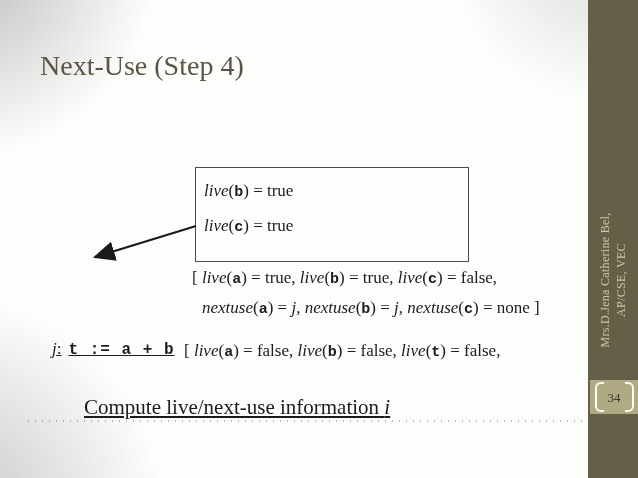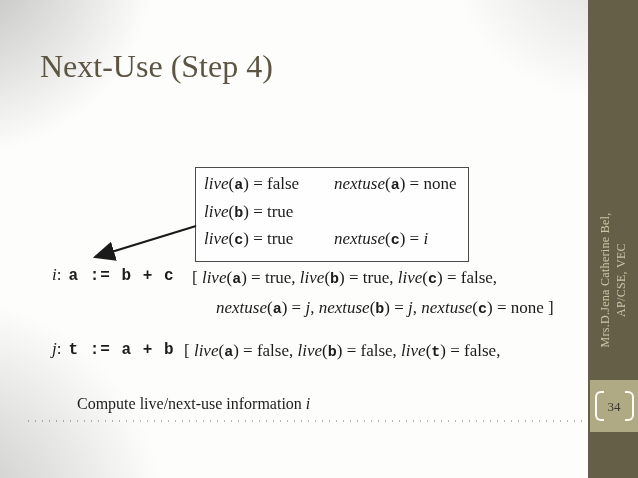--- a/index.html
+++ b/index.html
@@ -10,21 +10,21 @@
     font-family:"Liberation Serif", serif;
     color:#1c1c1c;
     background:
       radial-gradient(circle 280px at -40px -40px, #b9b9b7 0%, rgba(185,185,183,0) 70%),
       radial-gradient(circle 320px at -60px 520px, #c2c2c0 0%, rgba(194,194,192,0) 70%),
       radial-gradient(circle 200px at 600px -50px, #dcdcda 0%, rgba(220,220,216,0) 75%),
       #fdfdfc;
   }
   .title{
     position:absolute;left:40px;top:47px;
-    font-size:32px;font-weight:400;line-height:38px;
+    font-size:28px;font-weight:400;line-height:38px;
     color:var(--title-color,#5c5544);
     letter-spacing:0px;margin:0;
   }
   
   .infobox{
     position:absolute;left:195px;top:167px;width:264px;height:89px;
     border:1px solid #4b4b4b;background:rgba(255,255,255,.6);
     padding:2px 0 2px 8px;
     display:flex;flex-direction:column;justify-content:space-evenly;
     font-size:17px;
@@ -36,28 +36,28 @@
   .s-i{font-style:italic;}
   .s-r{font-style:normal;}
   .s-m{font-family:"Liberation Mono",monospace;font-weight:700;font-size:15px;}
   
   .arrow-svg{position:absolute;left:0;top:0;z-index:2;}
   
   .codeline{position:absolute;font-size:17px;z-index:3;white-space:nowrap;}
   .codeline .label{margin-right:7px;}
   .codeline .code{font-family:"Liberation Mono",monospace;font-weight:700;font-size:16px;letter-spacing:1px;}
   .stmt-i-code{left:52px;top:265px;}
-  .stmt-j-code{left:52px;top:339px;}
+  .stmt-j-code{left:52px;top:339px;text-decoration:underline;}
   .ann{position:absolute;font-size:17px;z-index:3;white-space:nowrap;}
   .ann .l{line-height:28px;}
-  .ann .l2{margin-left:24px;}
+  .ann .l2{margin-left:10px;}
   .ann-i{left:192px;top:264px;}
   .ann-j{left:184px;top:337px;}
   
-  .footer-note{position:absolute;left:77px;top:395px;font-size:16px;z-index:3;white-space:nowrap;}
+  .footer-note{position:absolute;left:84px;top:395px;font-size:21px;z-index:3;white-space:nowrap;text-decoration:underline;}
   
   .dotted{
     position:absolute;left:28px;top:420px;width:556px;height:2px;z-index:1;
     background:repeating-linear-gradient(90deg, rgba(95,92,78,.45) 0 1.5px, transparent 1.5px 7px);
     background-size:7px 1.5px;background-repeat:repeat-x;background-position:0 0;
   }
   
   .sidebar{
     position:absolute;left:588px;top:0;width:50px;height:478px;
     background:var(--sidebar-bg,#665f48);z-index:1;
@@ -65,21 +65,21 @@
   .credit{
     position:absolute;left:529px;top:264px;width:170px;height:32px;
     transform:rotate(-90deg);
     text-align:center;
     font-size:12px;line-height:15.5px;
     color:var(--credit-color,#cbc5a4);
     letter-spacing:.3px;z-index:2;
   }
   .credit div{white-space:nowrap;}
   .page-badge{
-    position:absolute;left:590px;top:380px;width:48px;height:52px;
+    position:absolute;left:590px;top:380px;width:48px;height:34px;
     background:var(--badge-bg,#b0aa84);z-index:2;
     display:flex;align-items:center;justify-content:center;gap:4px;
   }
   .bracket-l{width:7px;height:26px;border:2px solid var(--bracket-color,#fdfcf5);border-right:none;border-radius:6px 0 0 6px;}
   .bracket-r{width:7px;height:26px;border:2px solid var(--bracket-color,#fdfcf5);border-left:none;border-radius:0 6px 6px 0;}
   .page-num{font-size:13px;color:#393629;line-height:13px;}
 </style>
 </head>
 <body>
 
@@ -91,37 +91,29 @@
     <defs>
       <marker id="ah" markerWidth="11" markerHeight="9" refX="9" refY="4.5" orient="auto">
         <path d="M0,0 L10,4.5 L0,9 z" fill="#1a1a1a"></path>
       </marker>
     </defs>
     <line x1="196" y1="226" x2="95" y2="257" stroke="#1a1a1a" stroke-width="2.2" marker-end="url(#ah)"></line>
   </svg>
 
   <div class="infobox">
     <div class="row">
-      <span class="cell-l"><span class="s-i">live</span><span class="s-r">(</span><span class="s-m">a</span><span class="s-r">) = false</span></span>
-      <span class="cell-r"><span class="s-i">nextuse</span><span class="s-r">(</span><span class="s-m">a</span><span class="s-r">) = none</span></span>
-    </div>
-    <div class="row">
       <span class="cell-l"><span class="s-i">live</span><span class="s-r">(</span><span class="s-m">b</span><span class="s-r">) = true</span></span>
     </div>
     <div class="row">
       <span class="cell-l"><span class="s-i">live</span><span class="s-r">(</span><span class="s-m">c</span><span class="s-r">) = true</span></span>
-      <span class="cell-r"><span class="s-i">nextuse</span><span class="s-r">(</span><span class="s-m">c</span><span class="s-r">) = </span><span class="s-i">i</span></span>
     </div>
     <div class="row">
     </div>
   </div>
 
-  <div class="codeline stmt-i-code">
-    <span class="label"><span class="s-i">i</span><span class="s-r">:</span></span><span class="code">a := b + c</span>
-  </div>
   <div class="ann ann-i">
     <div class="l l1"><span class="s-r">[ </span><span class="s-i">live</span><span class="s-r">(</span><span class="s-m">a</span><span class="s-r">) = true, </span><span class="s-i">live</span><span class="s-r">(</span><span class="s-m">b</span><span class="s-r">) = true, </span><span class="s-i">live</span><span class="s-r">(</span><span class="s-m">c</span><span class="s-r">) = false,</span></div>
     <div class="l l2"><span class="s-i">nextuse</span><span class="s-r">(</span><span class="s-m">a</span><span class="s-r">) = </span><span class="s-i">j</span><span class="s-r">, </span><span class="s-i">nextuse</span><span class="s-r">(</span><span class="s-m">b</span><span class="s-r">) = </span><span class="s-i">j</span><span class="s-r">, </span><span class="s-i">nextuse</span><span class="s-r">(</span><span class="s-m">c</span><span class="s-r">) = none ]</span></div>
   </div>
 
   <div class="codeline stmt-j-code">
     <span class="label"><span class="s-i">j</span><span class="s-r">:</span></span><span class="code">t := a + b</span>
   </div>
   <div class="ann ann-j">
     <div class="l l1"><span class="s-r">[ </span><span class="s-i">live</span><span class="s-r">(</span><span class="s-m">a</span><span class="s-r">) = false, </span><span class="s-i">live</span><span class="s-r">(</span><span class="s-m">b</span><span class="s-r">) = false, </span><span class="s-i">live</span><span class="s-r">(</span><span class="s-m">t</span><span class="s-r">) = false,</span></div>

